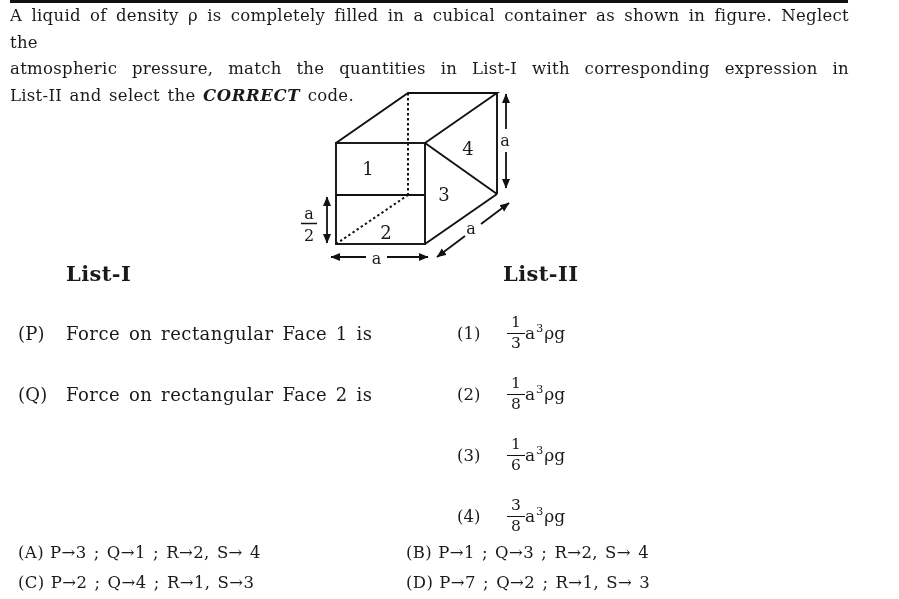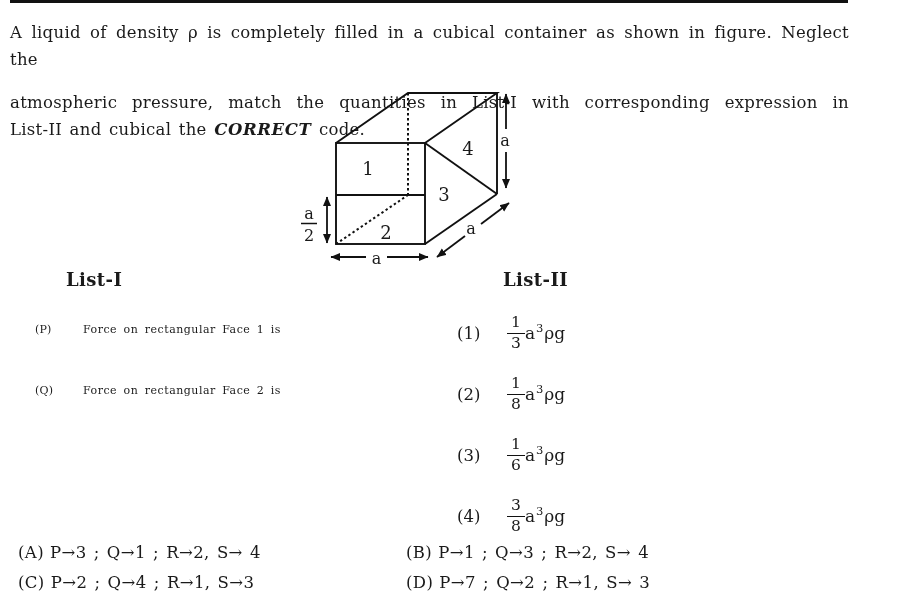--- a/index.html
+++ b/index.html
@@ -2,26 +2,26 @@
 <html><head>
 <meta charset="utf-8">
 <style>
   html,body{margin:0;padding:0;background:#fff;}
   .page{position:relative;width:899px;height:599px;background:#ffffff;
         font-family:"DejaVu Serif", serif;color:#1a1a1a;overflow:hidden;}
   .toprule{position:absolute;left:10px;top:0;width:838px;height:3px;background:#111;}
   .question{position:absolute;left:10px;top:3px;width:839px;
             font-size:16.5px;line-height:26.5px;letter-spacing:0.3px;word-spacing:2px;}
   .qline{white-space:normal;}
-  .just{text-align:justify;text-align-last:justify;margin-top:17px;}
+  .just{text-align:justify;text-align-last:justify;}
   .bi{font-weight:bold;font-style:italic;letter-spacing:0.6px;}
   .fig{position:absolute;left:280px;top:85px;}
   .figtext{font-family:"DejaVu Serif", serif;}
-  .lhead{position:absolute;top:269px;font-weight:bold;font-size:18px;letter-spacing:0.4px;}
-  .l1row{position:absolute;left:18px;font-size:11px;letter-spacing:0.5px;word-spacing:2.5px;white-space:nowrap;margin-left:17px;}
+  .lhead{position:absolute;top:261px;font-weight:bold;font-size:21px;letter-spacing:0.4px;}
+  .l1row{position:absolute;left:18px;font-size:18px;letter-spacing:0.5px;word-spacing:2.5px;white-space:nowrap;}
   .rl{display:inline-block;width:48px;letter-spacing:0.2px;}
   .l2row{position:absolute;left:457px;height:48px;display:flex;align-items:center;white-space:nowrap;}
   .rl2{display:inline-block;width:50px;font-size:16.5px;}
   .frac{display:inline-block;text-align:center;font-size:15.5px;line-height:1.15;}
   .num{display:block;border-bottom:1.6px solid #111;padding:0 4px 1px 4px;}
   .den{display:block;padding-top:1px;}
   .expr{font-size:17px;margin-left:0;}
   .sup{font-size:11.5px;position:relative;top:-7px;margin:0 1px;}
   .opt{position:absolute;font-size:16.5px;letter-spacing:0.4px;word-spacing:1.5px;white-space:nowrap;}
   .olabel{margin-right:6px;}
@@ -29,21 +29,21 @@
 </head>
 <body>
 
 <div class="page">
 
   <div class="toprule"></div>
 
   <div class="question">
     <div class="qline just">A liquid of density ρ is completely filled in a cubical container as shown in figure. Neglect the</div>
     <div class="qline just">atmospheric pressure, match the quantities in List-I with corresponding expression in</div>
-    <div class="qline"><span>List-II and cubical the </span><span class="bi">CORRECT</span><span> code.</span></div>
+    <div class="qline"><span>List-II and select the </span><span class="bi">CORRECT</span><span> code.</span></div>
   </div>
 
   <svg class="fig" width="245" height="185" viewBox="280 85 245 185" xmlns="http://www.w3.org/2000/svg">
     <defs>
       <marker id="ah" markerUnits="userSpaceOnUse" markerWidth="10" markerHeight="9" refX="9" refY="4.5" orient="auto-start-reverse">
         <path d="M0,0.5 L9.5,4.5 L0,8.5 z" fill="#111"></path>
       </marker>
     </defs>
 
     <g fill="none" stroke="#111" stroke-width="1.9">

